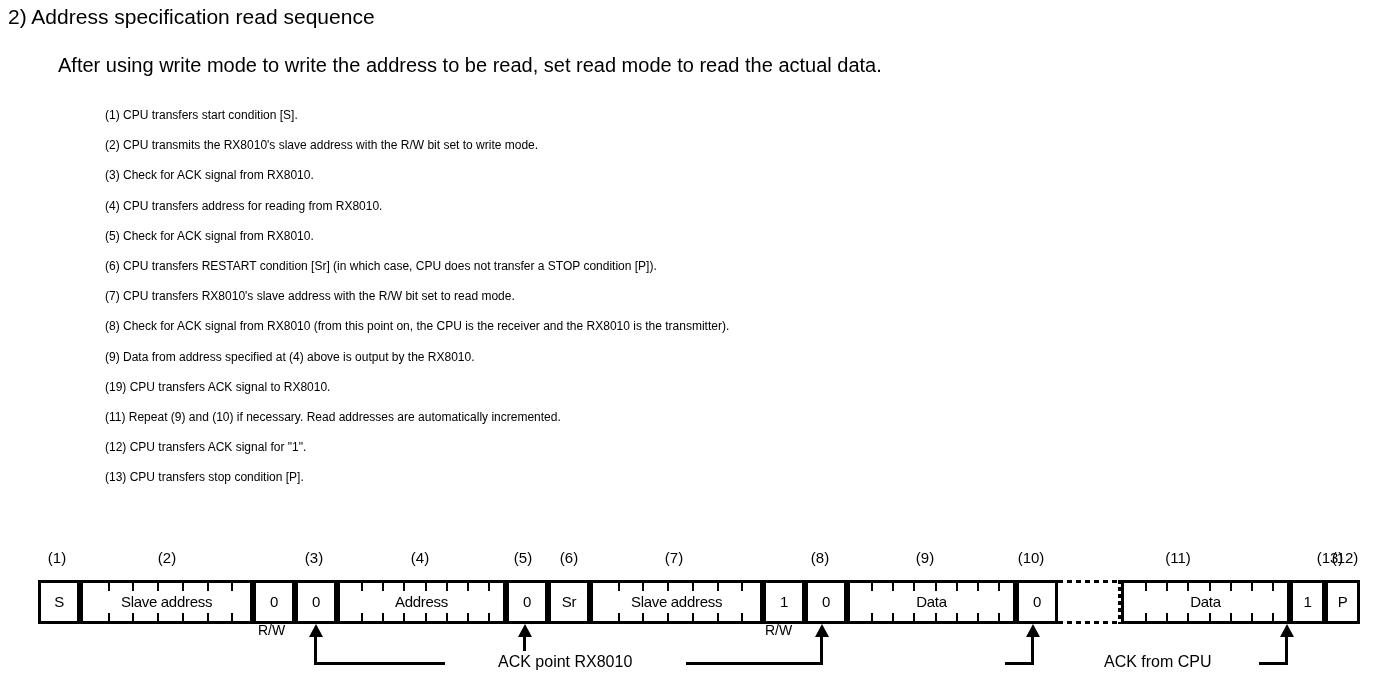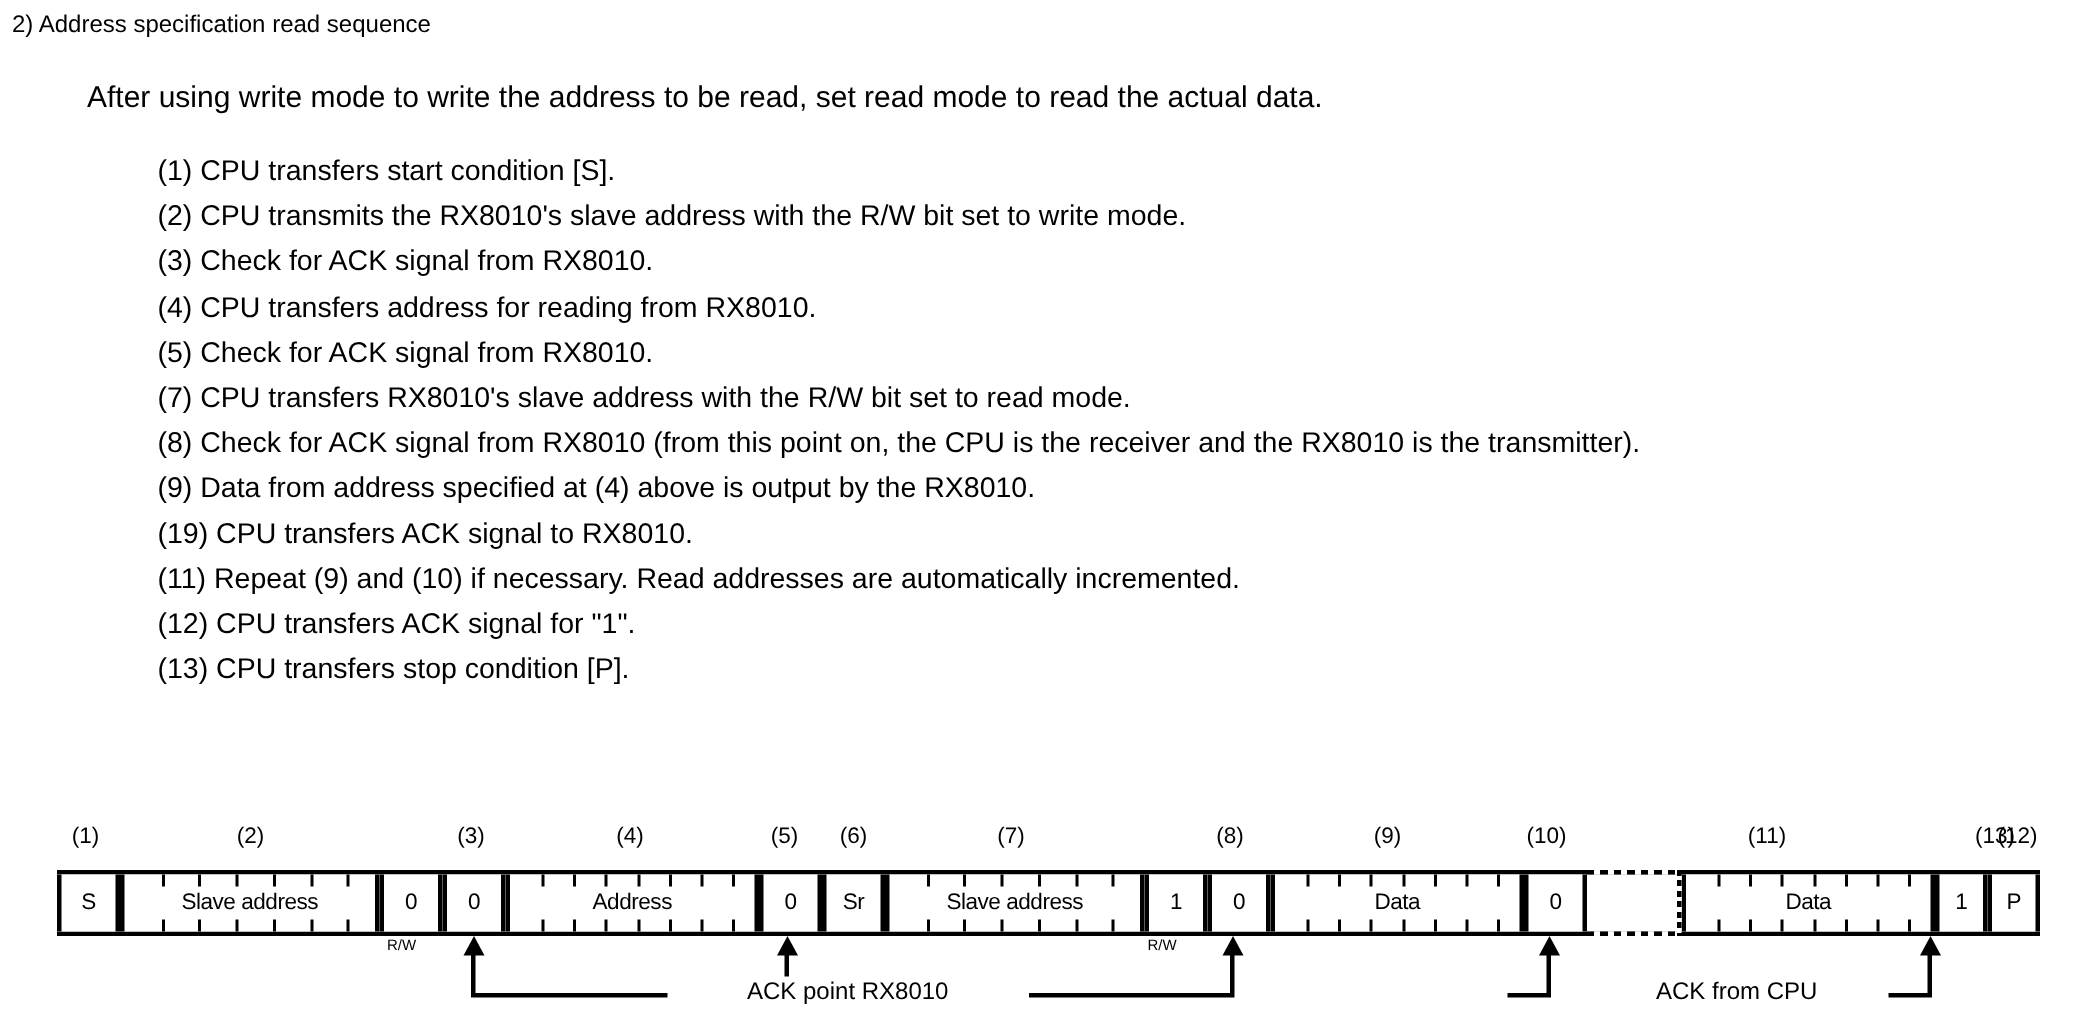--- a/index.html
+++ b/index.html
@@ -14,38 +14,38 @@
     font-family: "Liberation Sans", sans-serif;
     color: #000000;
     overflow: hidden;
   }
 
   
   .doc-heading {
     position: absolute;
     left: 8px;
     top: 2px;
-    font-size: 16px;
+    font-size: 21px;
     line-height: 30px;
     white-space: nowrap;
   }
   .doc-intro {
     position: absolute;
     left: 58px;
     top: 50px;
     font-size: 20px;
     line-height: 30px;
     white-space: nowrap;
   }
   .steps {
     position: absolute;
     left: 105px;
     top: 100px;
     width: 1290px;
-    font-size: 19px;
+    font-size: 12px;
     line-height: 30.2px;
   }
   .step-line {
     white-space: normal;
   }
 
   
   .diagram {
     position: absolute;
     left: 0;
@@ -156,36 +156,37 @@
     background: #000;
   }
   .note {
     position: absolute;
     font-size: 16px;
     line-height: 18px;
     white-space: nowrap;
   }
   .rw-note {
     position: absolute;
-    font-size: 10px;
+    font-size: 14px;
     line-height: 17px;
     white-space: nowrap;
   }
 </style>
 </head>
 <body>
 
 <div class="doc-heading">2) Address specification read sequence</div>
 <div class="doc-intro">After using write mode to write the address to be read, set read mode to read the actual data.</div>
 <div class="steps">
     <div class="step-line">(1) CPU transfers start condition [S].</div>
     <div class="step-line">(2) CPU transmits the RX8010's slave address with the R/W bit set to write mode.</div>
     <div class="step-line">(3) Check for ACK signal from RX8010.</div>
     <div class="step-line">(4) CPU transfers address for reading from RX8010.</div>
     <div class="step-line">(5) Check for ACK signal from RX8010.</div>
+    <div class="step-line">(6) CPU transfers RESTART condition [Sr] (in which case, CPU does not transfer a STOP condition [P]).</div>
     <div class="step-line">(7) CPU transfers RX8010's slave address with the R/W bit set to read mode.</div>
     <div class="step-line">(8) Check for ACK signal from RX8010 (from this point on, the CPU is the receiver and the RX8010 is the transmitter).</div>
     <div class="step-line">(9) Data from address specified at (4) above is output by the RX8010.</div>
     <div class="step-line">(19) CPU transfers ACK signal to RX8010.</div>
     <div class="step-line">(11) Repeat (9) and (10) if necessary. Read addresses are automatically incremented.</div>
     <div class="step-line">(12) CPU transfers ACK signal for "1".</div>
     <div class="step-line">(13) CPU transfers stop condition [P].</div>
   </div>
 
 <div class="diagram">

